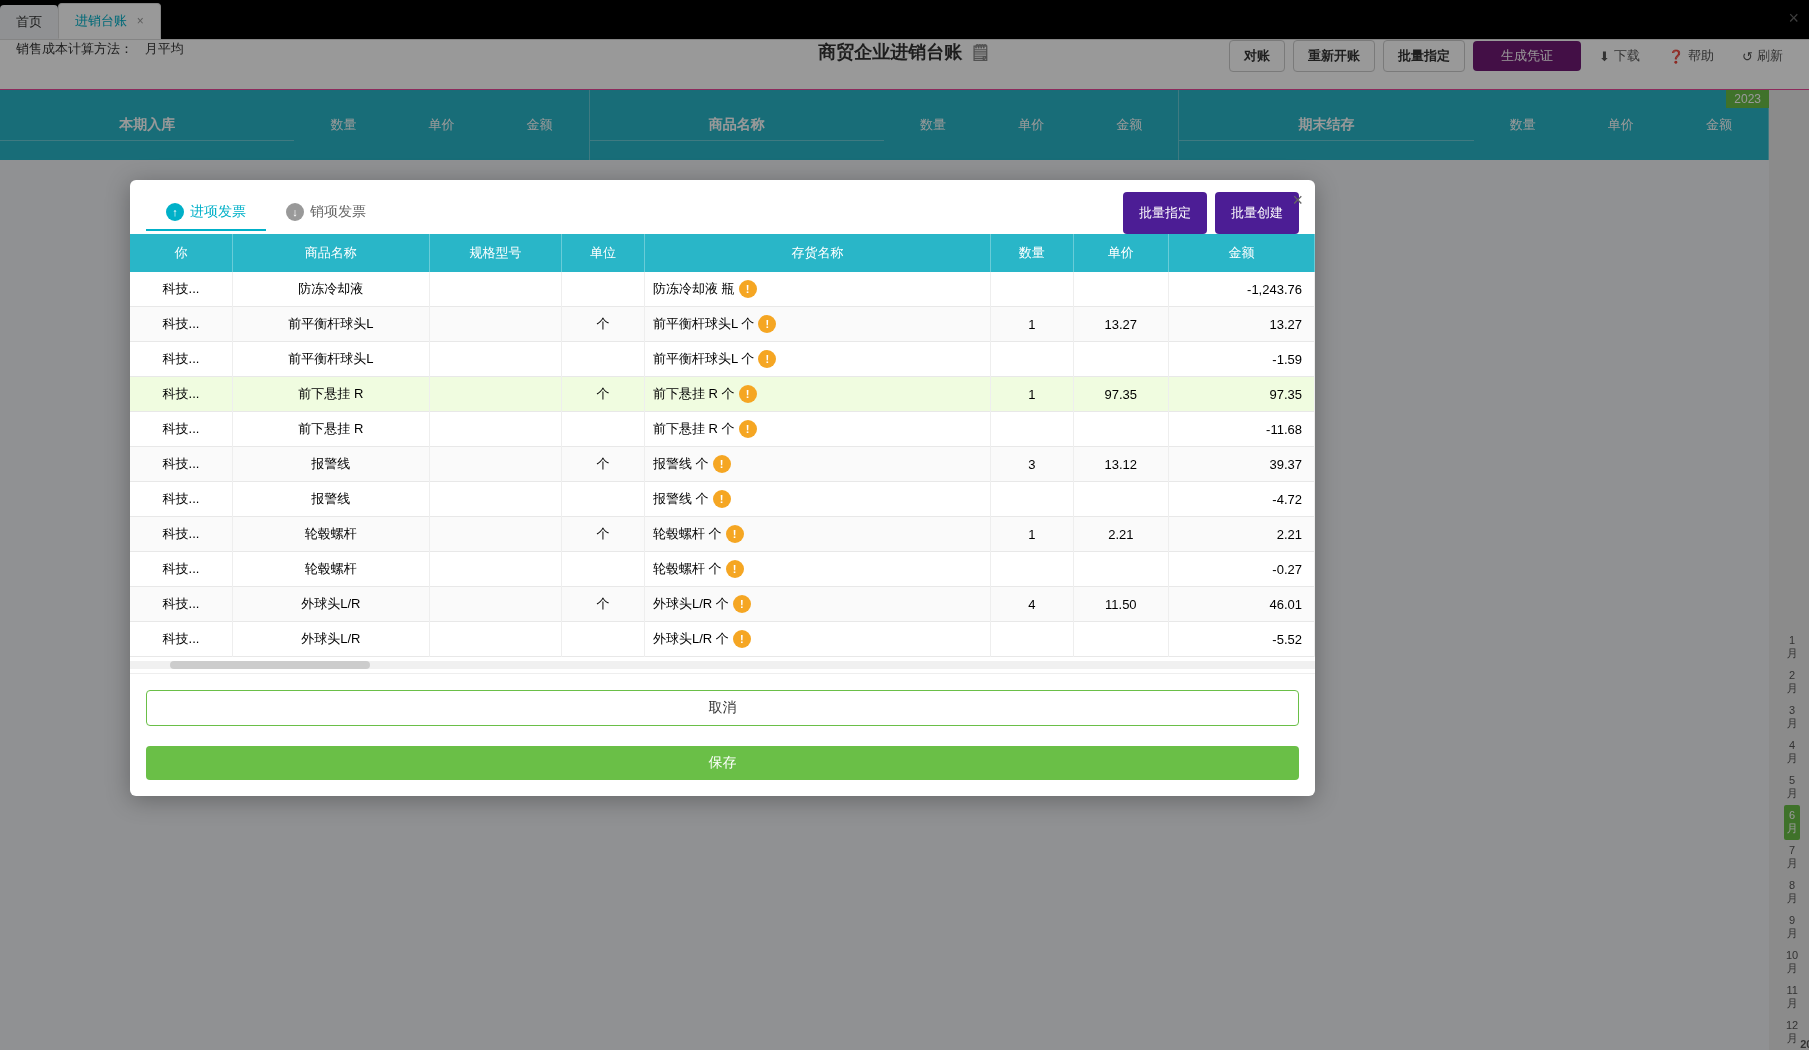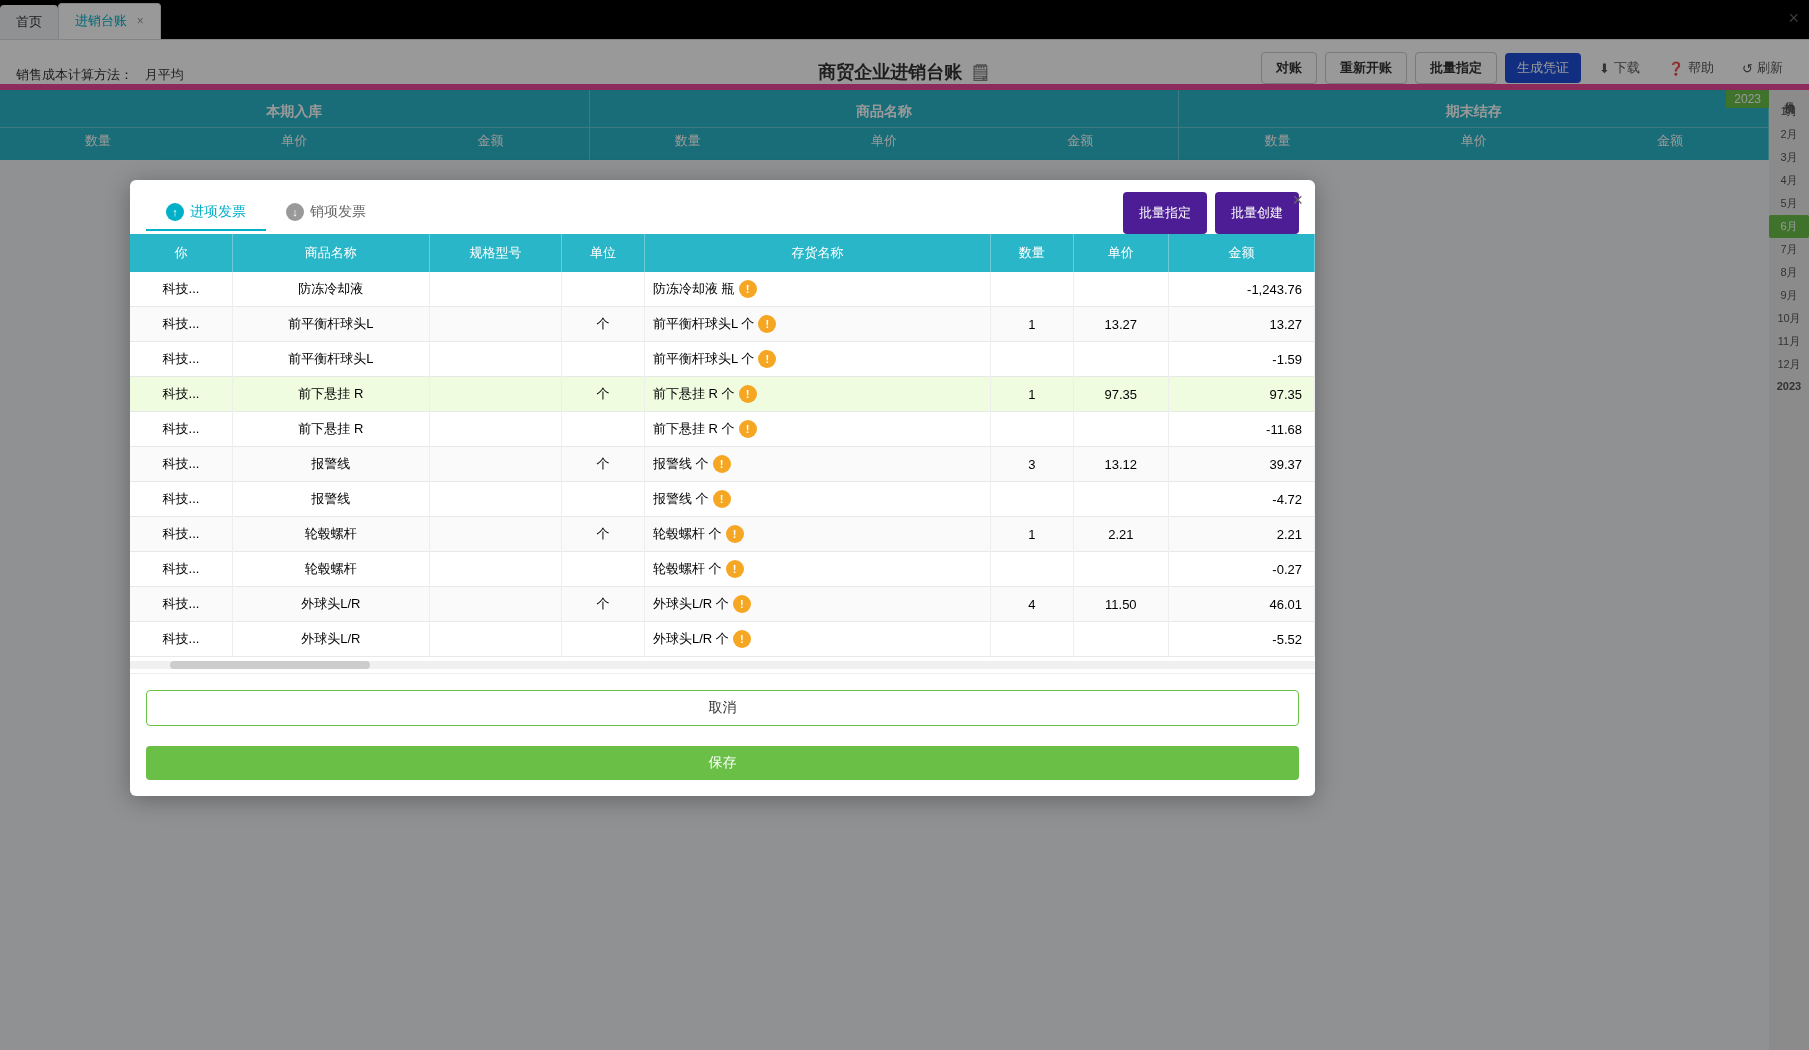--- a/index.html
+++ b/index.html
@@ -32,70 +32,70 @@
     }
     .app-close-btn {
       position: absolute; right: 10px; top: 8px;
       font-size: 18px; cursor: pointer; color: #666;
     }
 
     
     .toolbar {
       position: absolute; top: 40px; left: 0; right: 0; height: 50px;
       background: #fff;
-      display: flex; align-items: flex-end;
+      display: flex; align-items: flex-start;
       padding: 0 16px;
-      border-bottom: 6px solid #ec4899;
+      border-bottom: 1px solid #ec4899;
     }
     .toolbar-left { font-size: 13px; color: #333; }
     .toolbar-title {
       position: absolute; left: 50%; transform: translateX(-50%);
       font-size: 18px; font-weight: bold; color: #333;
       display: flex; align-items: center; gap: 8px;
     }
     .toolbar-right {
       margin-left: auto;
       display: flex; gap: 8px; align-items: center;
     }
     .btn-outline {
       padding: 6px 14px; border: 1px solid #ccc; border-radius: 4px;
       background: #fff; cursor: pointer; font-size: 13px; color: #333; font-weight: bold;
     }
     .btn-green {
-      padding: 6px 12px; border: none; border-radius: 4px;
-      background: #1d4ed8; cursor: pointer; font-size: 13px; color: #fff;
+      padding: 6px 28px; border: none; border-radius: 4px;
+      background: #701a75; cursor: pointer; font-size: 13px; color: #fff;
     }
     .btn-text {
       padding: 6px 10px; background: transparent; border: none;
       cursor: pointer; font-size: 13px; color: #555;
       display: flex; align-items: center; gap: 4px;
     }
 
     
     .header-section {
       position: absolute; top: 90px; left: 0; right: 40px; height: 70px;
       background: #29b6c8;
       display: flex;
     }
     .header-col {
-      flex: 1; display: flex; flex-direction: column;
+      flex: 1; display: flex; 
       align-items: center; justify-content: center;
       border-right: 1px solid rgba(255,255,255,0.3);
       color: #fff; font-size: 13px;
     }
     .header-col-title { font-size: 14px; font-weight: bold; padding: 6px 0; border-bottom: 1px solid rgba(255,255,255,0.3); width: 100%; text-align: center; }
     .header-col-sub { display: flex; width: 100%; }
     .header-sub-item { flex: 1; text-align: center; padding: 4px 0; font-size: 13px; }
 
     
     .side-panel {
       position: absolute; top: 90px; right: 0; width: 40px;
       background: #e8e8e8;
       height: 960px;
-      display: flex; flex-direction: column; align-items: center;
+      display: flex; flex-direction: row; align-items: flex-end;
       font-size: 11px; color: #555;
       padding-top: 4px;
     }
 
     
     .year-badge {
       position: absolute; right: 40px; top: 90px;
       background: #6abf47; color: #fff; padding: 2px 8px;
       font-size: 12px;
     }

